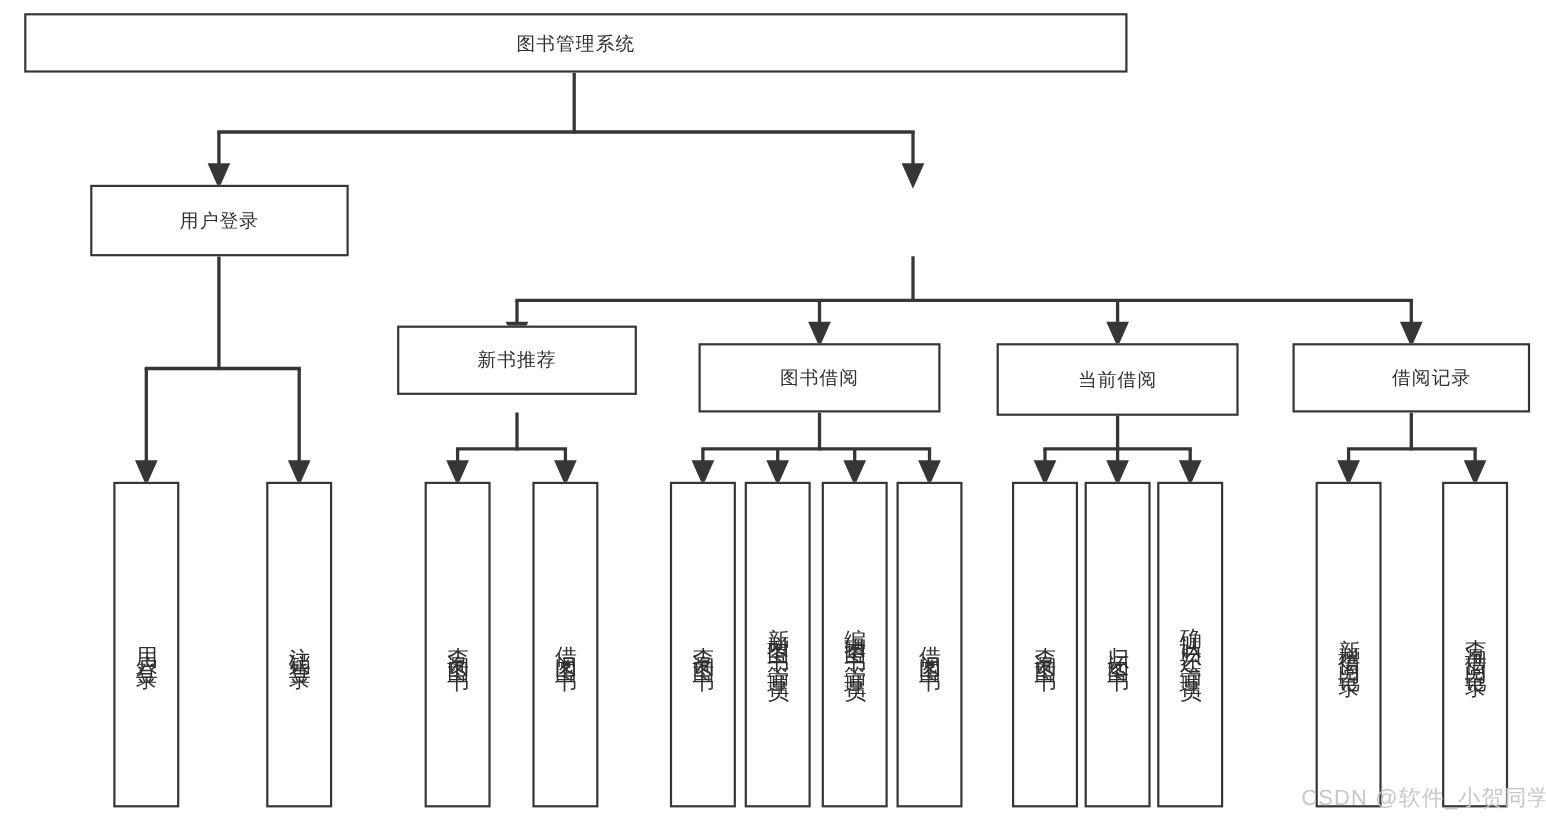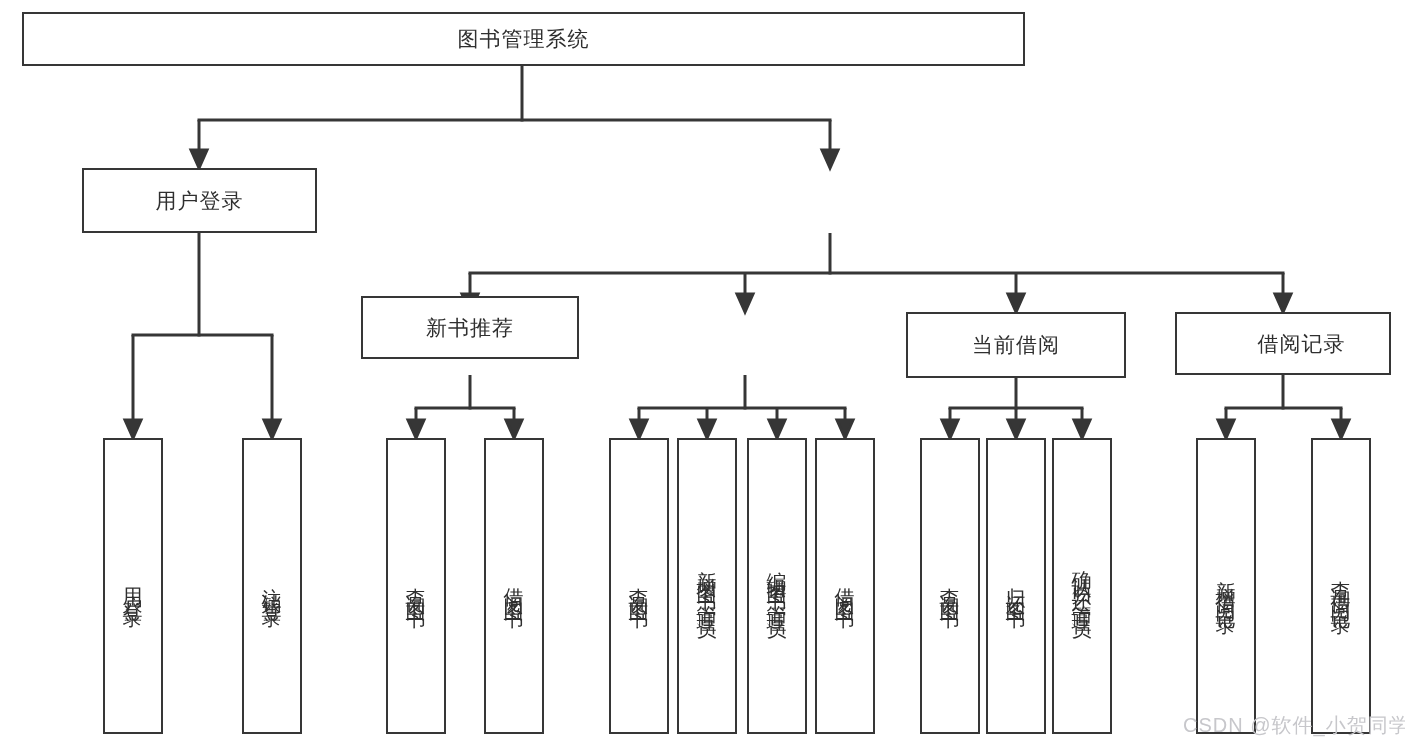--- a/index.html
+++ b/index.html
@@ -13,21 +13,21 @@
   }
   .connectors{position:absolute;left:0;top:0;width:1405px;height:747px;}
   .box{
     position:absolute;
     background:#ffffff;
     border:2px solid #363636;
     box-sizing:border-box;
     display:flex;
     align-items:center;
     justify-content:center;
-    font-size:21px;
+    font-size:17px;
     letter-spacing:1px;
     z-index:2;
   }
   .leaf{font-size:20px;}
   .vtext{
     writing-mode:vertical-rl;
     text-orientation:mixed;
     letter-spacing:7px;
     line-height:1;
     white-space:nowrap;
@@ -121,20 +121,21 @@
       <path d="M 1226 438 l -8 -18 h 16 z"></path>
       <path d="M 1341 438 l -8 -18 h 16 z"></path>
     </g>
   </svg>
 
   <div class="box" style="left:22px;top:12px;width:1003px;height:54px;">图书管理系统</div>
 
   <div class="box" style="left:82px;top:168px;width:235px;height:65px;">用户登录</div>
 
   <div class="box" style="left:361px;top:296px;width:218px;height:63px;">新书推荐</div>
+  <div class="box" style="left:635px;top:312px;width:220px;height:63px;">图书借阅</div>
   <div class="box" style="left:906px;top:312px;width:220px;height:66px;">当前借阅</div>
   <div class="box" style="left:1175px;top:312px;width:216px;height:63px;padding-left:37px;">借阅记录</div>
 
   <div class="box leaf" style="left:103px;top:438px;width:60px;height:296px;">
     <span class="vtext">用户登录</span>
   </div>
   <div class="box leaf" style="left:242px;top:438px;width:60px;height:296px;">
     <span class="vtext">注销登录</span>
   </div>
 

